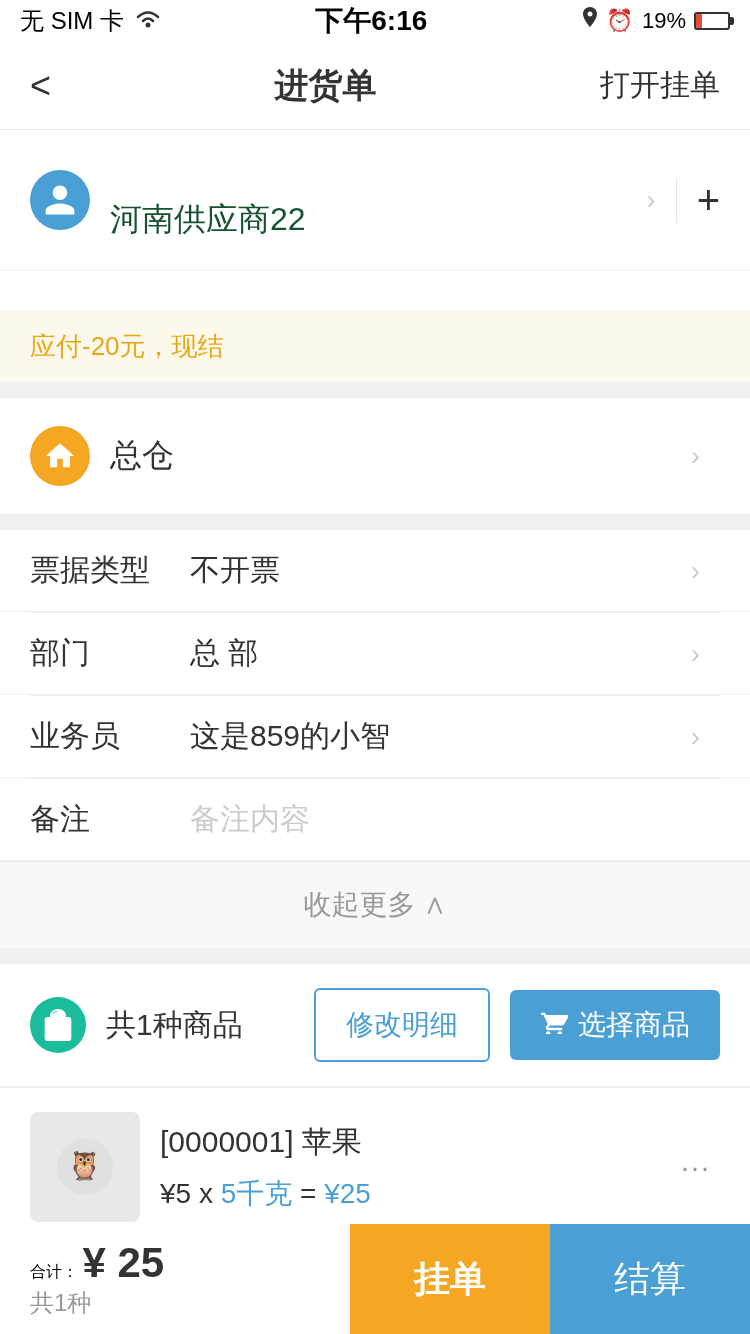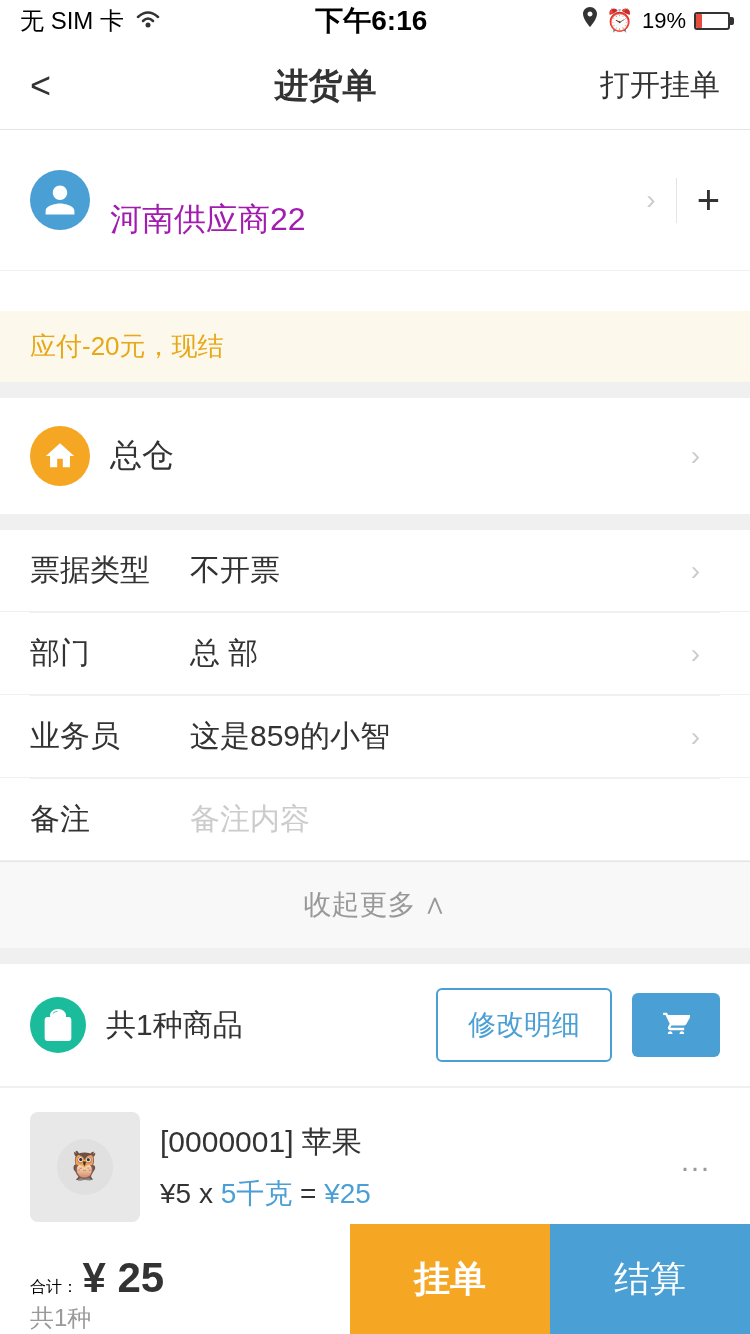--- a/index.html
+++ b/index.html
@@ -122,21 +122,21 @@
       flex-shrink: 0;
     }
     .avatar-icon {
       width: 36px;
       height: 36px;
       fill: white;
     }
     .supplier-name {
       flex: 1;
       font-size: 32px;
-      color: #a21caf;
+      color: #14532d;
       margin-top: 40px;
     }
     .chevron {
       font-size: 28px;
       color: #ccc;
       margin-right: 20px;
     }
     .plus-btn {
       font-size: 40px;
       color: #333;
@@ -299,21 +299,21 @@
       padding: 10px;
     }
 
     
     .bottom-bar {
       position: fixed;
       bottom: 0;
       width: 750px;
       height: 110px;
       display: flex;
-      align-items: flex-end;
+      align-items: center;
       background: #fff;
     }
     .bottom-total {
       flex: 1;
       padding: 0 30px;
     }
     .btn-hang {
       width: 200px;
       height: 110px;
       background: #f5a623;
@@ -438,20 +438,21 @@
         </svg>
       </div>
       <span class="goods-count">共1种商品</span>
       <button class="btn-outline">修改明细</button>
       <button class="btn-primary">
         <span>
           <svg width="28" height="24" viewBox="0 0 24 20" fill="white">
             <path d="M7 18c-1.1 0-1.99.9-1.99 2S5.9 22 7 22s2-.9 2-2-.9-2-2-2zM1 2v2h2l3.6 7.59-1.35 2.45c-.16.28-.25.61-.25.96C5 16.1 5.9 17 7 17h12v-2H7.42c-.14 0-.25-.11-.25-.25l.03-.12.9-1.63H19c.75 0 1.41-.41 1.75-1.03l3.58-6.49A1 1 0 0023.45 4H5.21l-.94-2H1zm16 16c-1.1 0-1.99.9-1.99 2s.89 2 1.99 2 2-.9 2-2-.9-2-2-2z"></path>
           </svg>
         </span>
+        <span>选择商品</span>
       </button>
     </div>
   </div>
 
   <div class="product-item">
     <div class="product-thumb">
       <svg width="60" height="60" viewBox="0 0 60 60" fill="none">
         <circle cx="30" cy="30" r="28" fill="#e0e0e0"></circle>
         <text x="30" y="38" text-anchor="middle" font-size="28" fill="#aaa">🦉</text>
       </svg>

